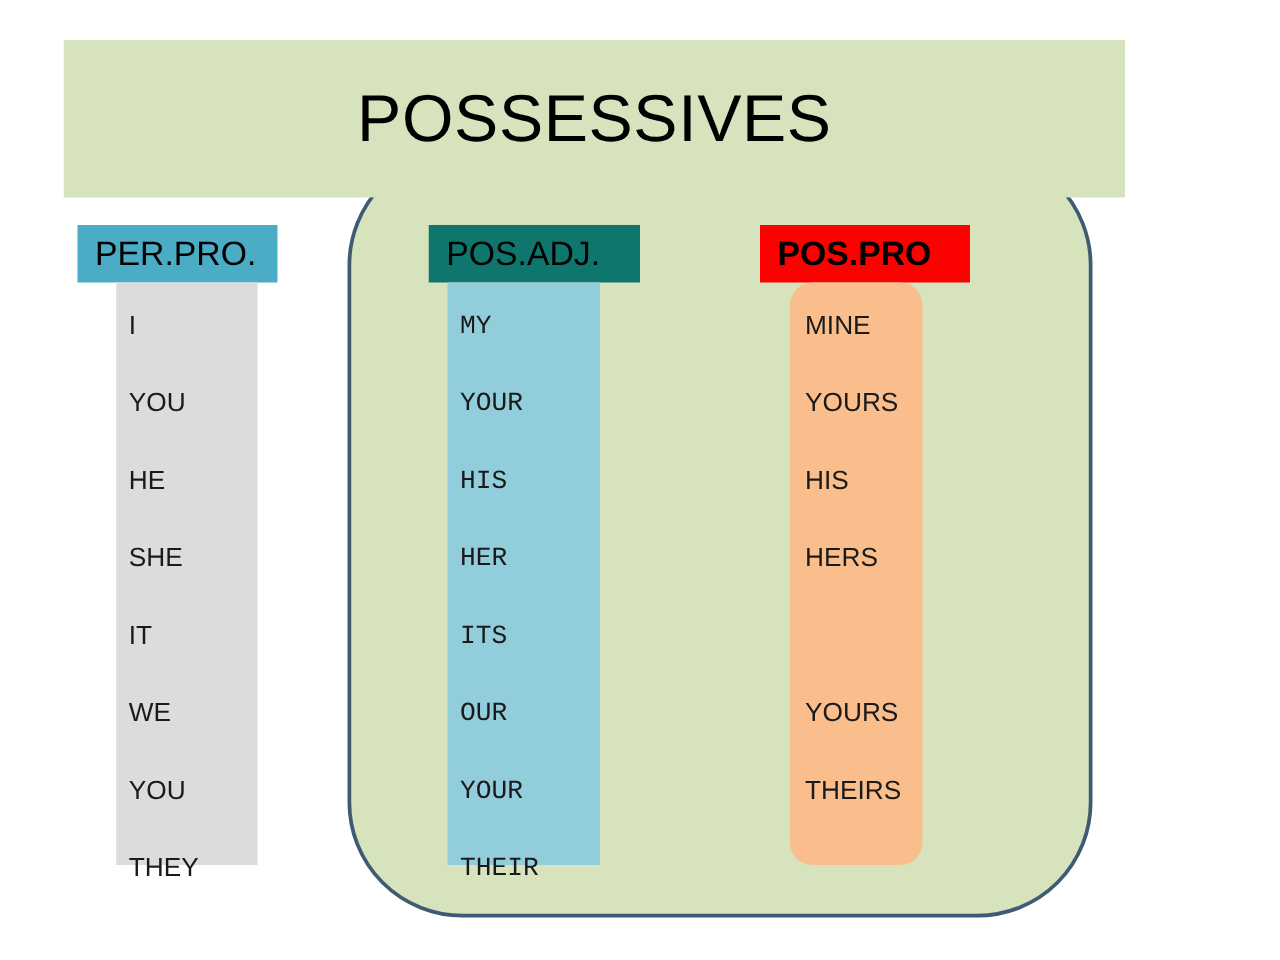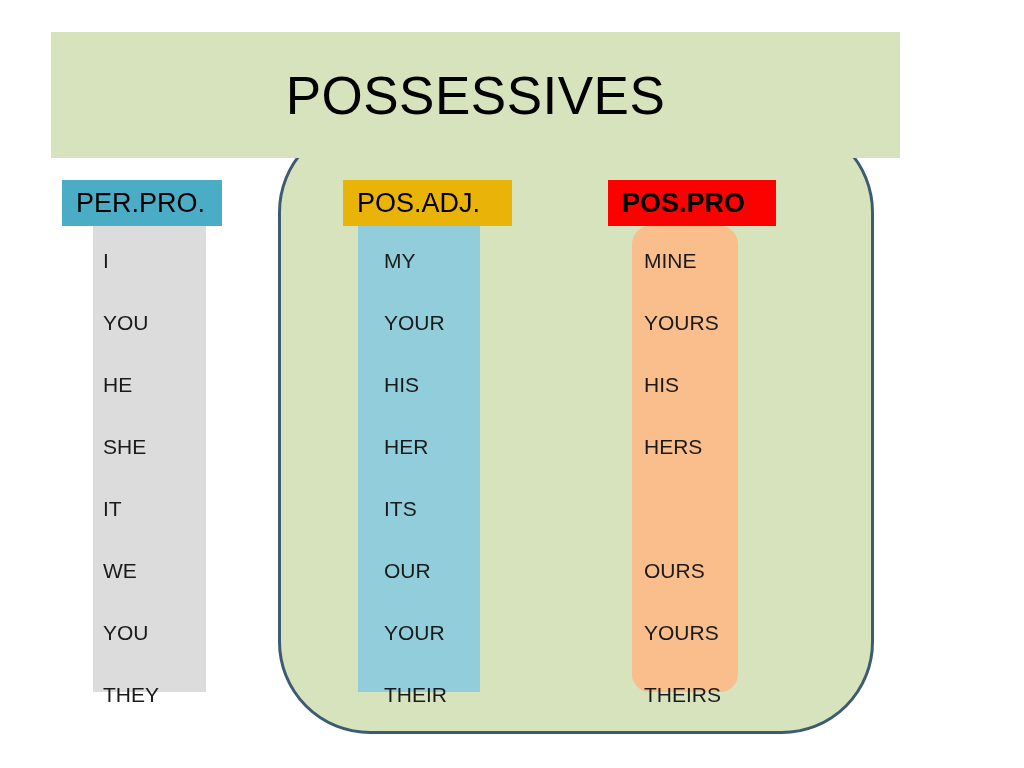--- a/index.html
+++ b/index.html
@@ -69,21 +69,21 @@
   #header-per-pro {
     left: 62px;
     top: 180px;
     width: 160px;
     background: #4bacc6;
   }
   #header-pos-adj {
     left: 343px;
     top: 180px;
     width: 169px;
-    background: #eab308;
+    background: #0f766e;
   }
   #header-pos-pro {
     left: 608px;
     top: 180px;
     width: 168px;
     background: #fb0200;
     font-weight: bold;
   }
 
   
@@ -113,21 +113,21 @@
 
   .cell {
     height: 62px;
     display: flex;
     align-items: center;
     font-size: 21px;
     color: #1a1a1a;
     white-space: nowrap;
   }
   #col-per-pro .cell { padding-left: 10px; }
-  #col-pos-adj .cell { padding-left: 26px; }
+  #col-pos-adj .cell { padding-left: 10px; font-family: Liberation Mono, monospace; }
   #col-pos-pro .cell { padding-left: 12px; }
   .cell.empty { color: transparent; }
 </style>
 </head>
 <body>
 
 <div id="slide">
 
   <div id="round-panel"></div>
 
@@ -162,18 +162,17 @@
     <div class="cell">YOUR</div>
     <div class="cell">THEIR</div>
   </div>
 
   <div class="col-body" id="col-pos-pro">
     <div class="cell">MINE</div>
     <div class="cell">YOURS</div>
     <div class="cell">HIS</div>
     <div class="cell">HERS</div>
     <div class="cell empty"></div>
-    <div class="cell">OURS</div>
     <div class="cell">YOURS</div>
     <div class="cell">THEIRS</div>
   </div>
 
 </div>
 
 </body></html>

